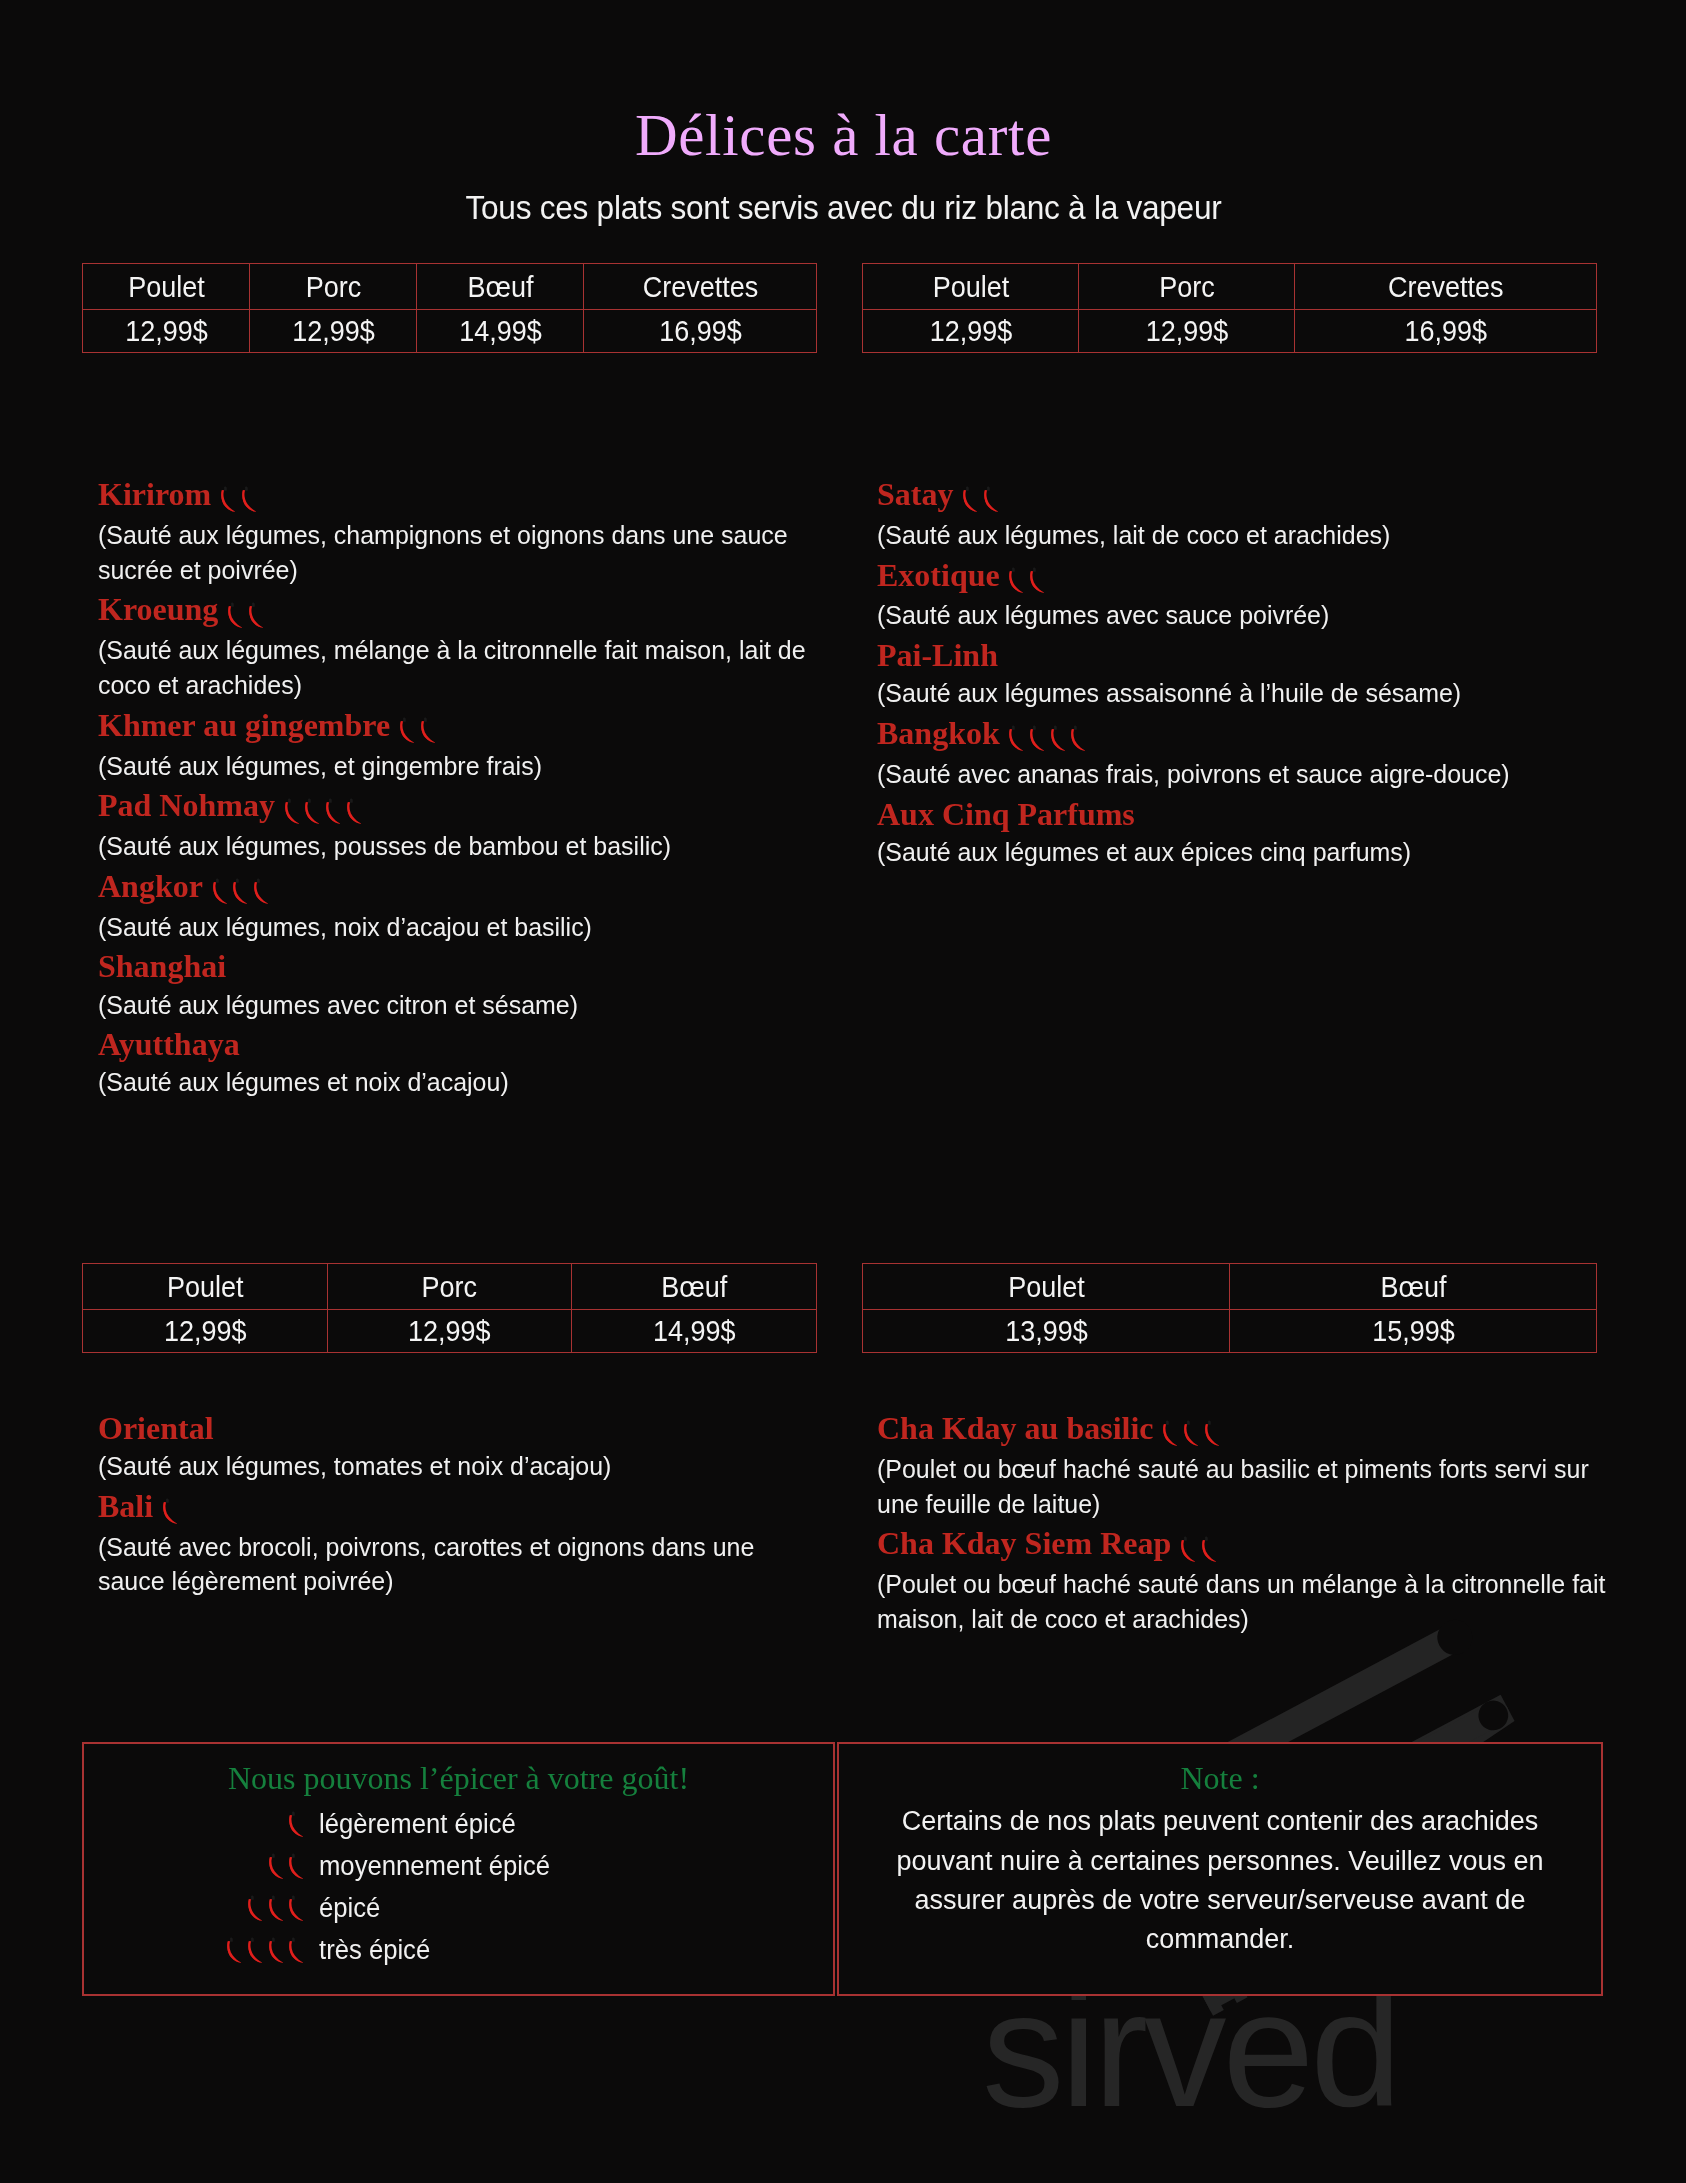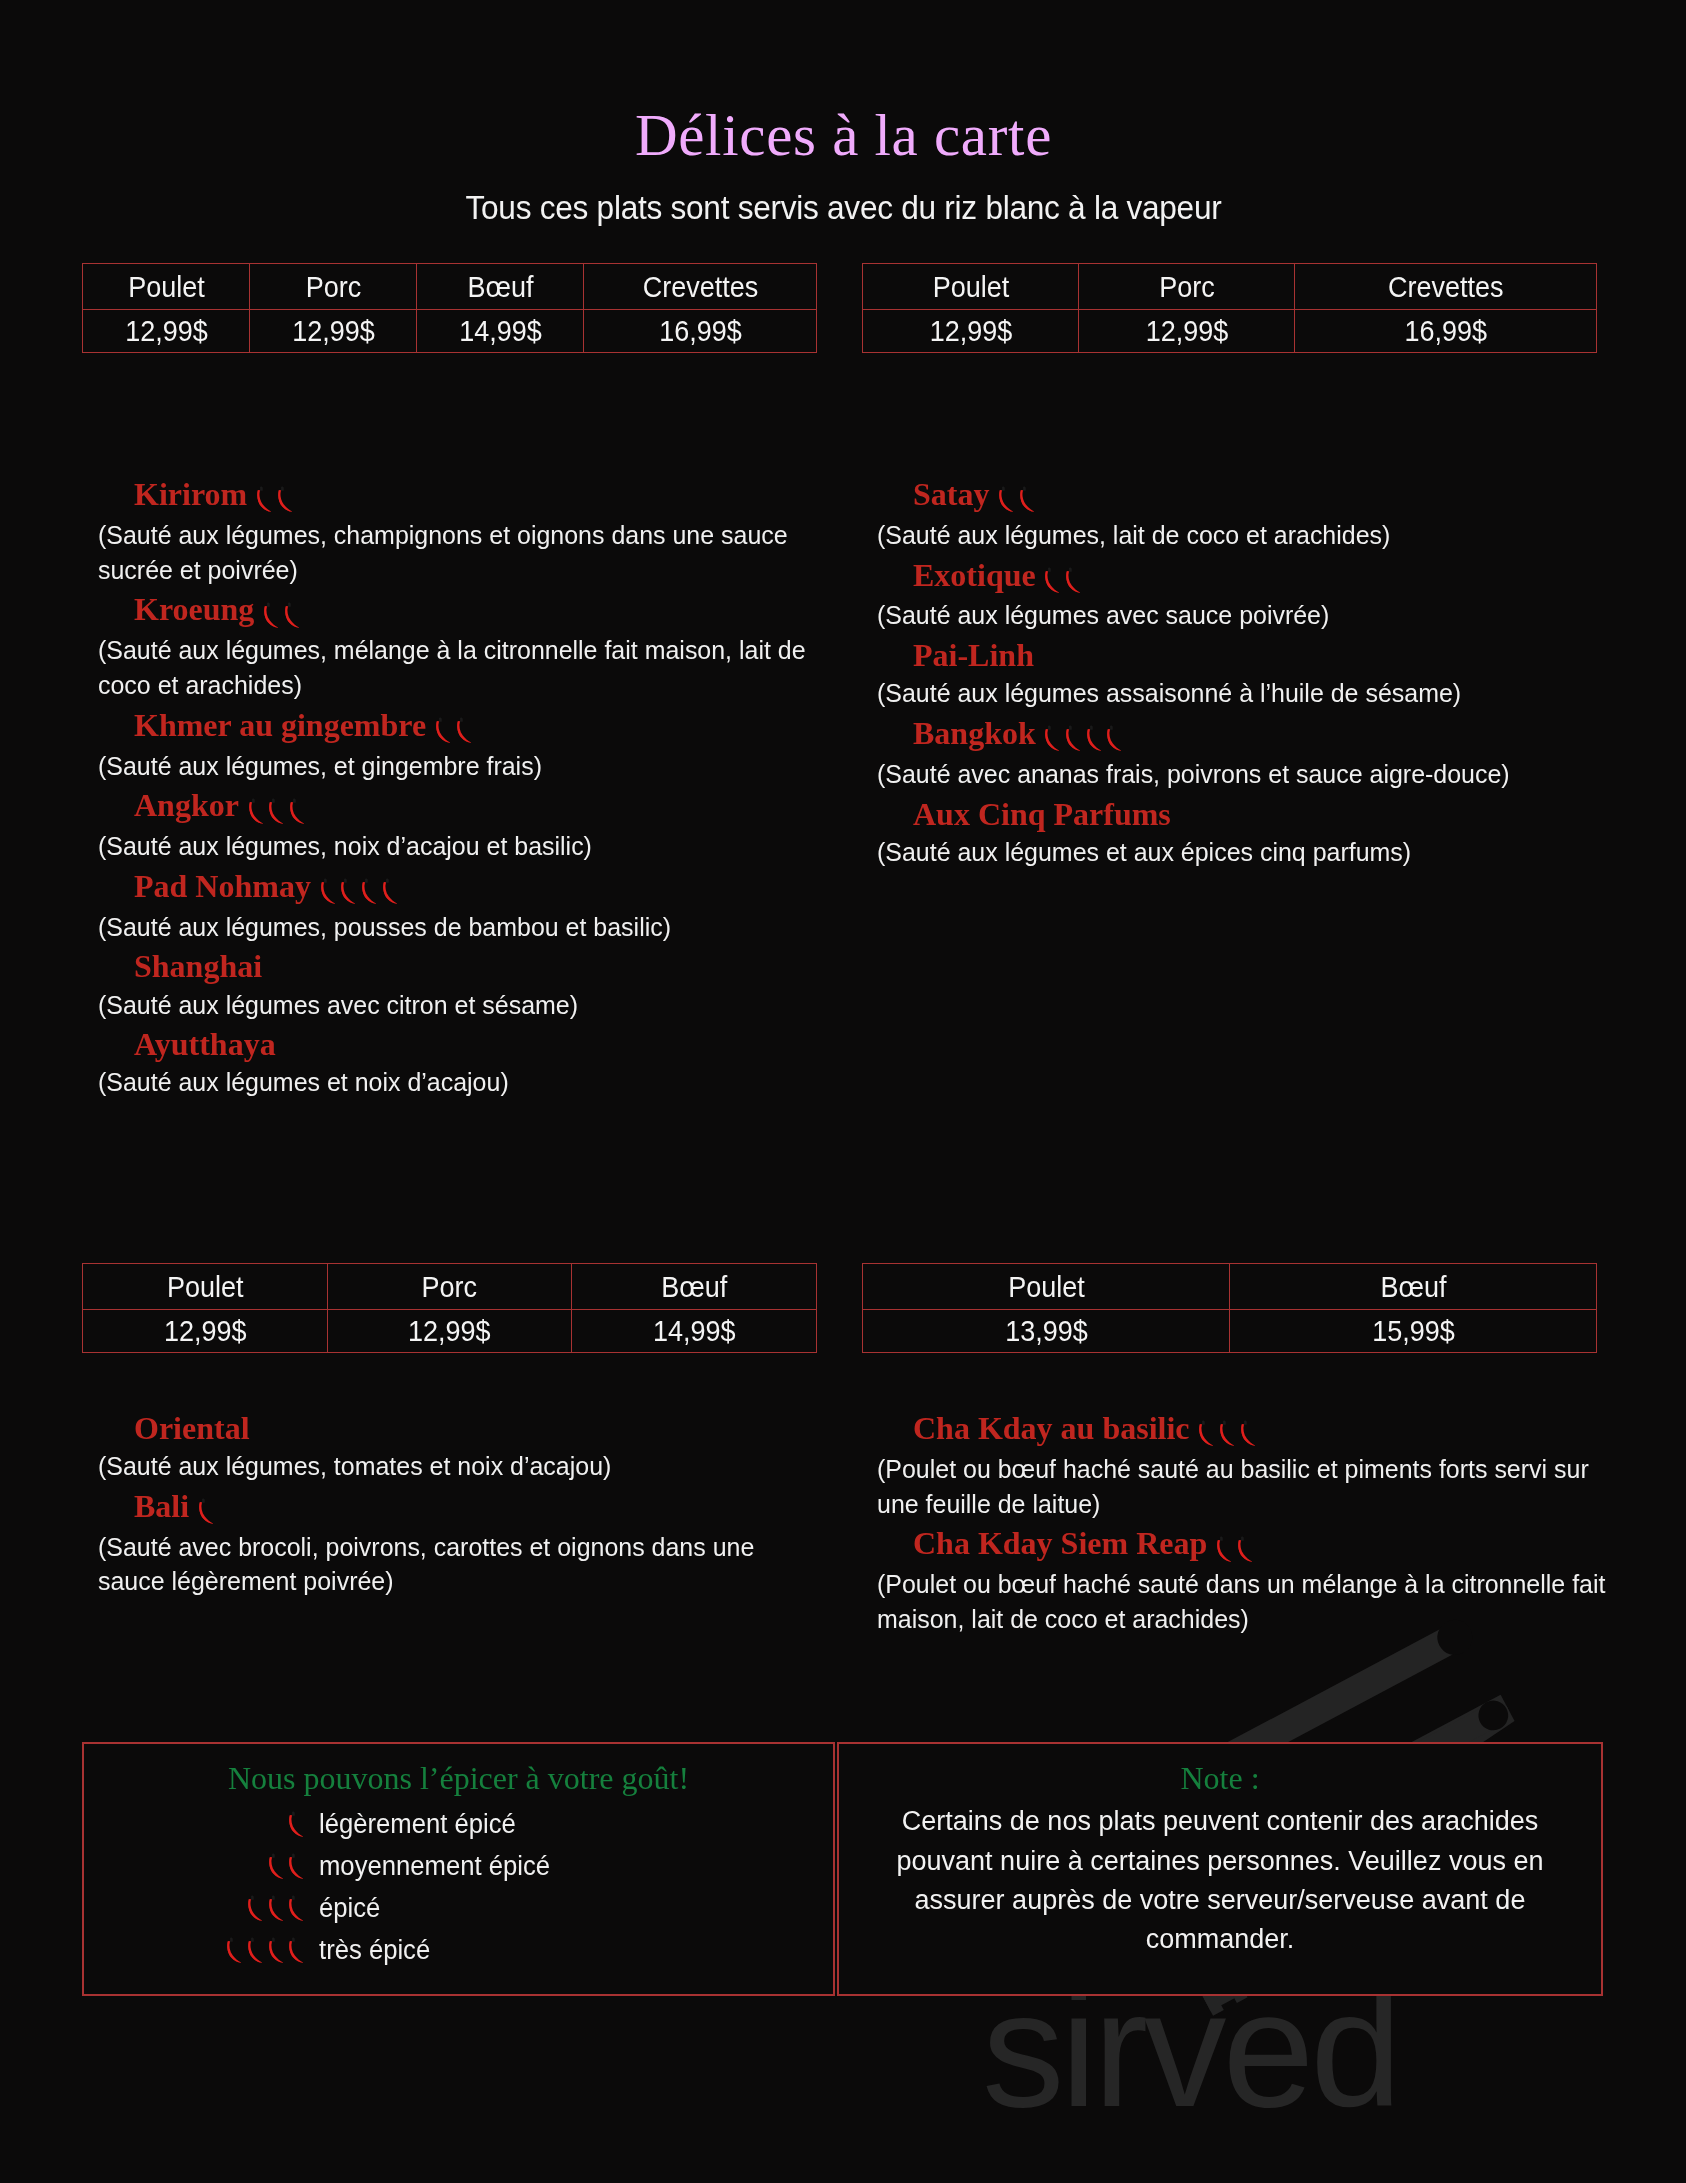--- a/index.html
+++ b/index.html
@@ -68,21 +68,20 @@
 
   .dish{margin:0 0 1.3px 0;}
   .dname{
     font-family:"Liberation Serif", serif;
     font-weight:bold;
     font-size:32px;
     color:#c0261f;
     line-height:1.18;
     display:block;
     white-space:nowrap;
-    margin-left:36px;
   }
   .ddesc{
     font-family:"Liberation Sans", sans-serif;
     font-size:26px;
     color:#f0f0f0;
     line-height:1.34;
     display:block;
     margin:1.3px 0 4px 0;
     transform-origin:left top;
     transform:scaleX(.96);
@@ -243,54 +242,54 @@
               <path d="M8.5 8 C6 16 7.5 27 14 34 C18 38 22 40 25 41 C21 40 15 37.5 11 33 C5 26 3.5 16 5.5 8 Z" fill="#c61a18"></path>
               <path d="M5.5 8 C3.5 17 5 27 11 33.5 C15 38 20.5 40.4 24.8 41.2 C25.6 41.4 26 40.6 25.2 40.1 C21 38 16.5 34.5 13.2 30 C8.2 23.2 7 15 8.6 8 Z" fill="#e01f1c"></path>
             </svg><svg class="chili" viewBox="0 0 30 46">
               <path d="M9 3 Q11 1 13 4 L13 9 L9 9 Z" fill="#1a1a1a"></path>
               <path d="M8.5 8 C6 16 7.5 27 14 34 C18 38 22 40 25 41 C21 40 15 37.5 11 33 C5 26 3.5 16 5.5 8 Z" fill="#c61a18"></path>
               <path d="M5.5 8 C3.5 17 5 27 11 33.5 C15 38 20.5 40.4 24.8 41.2 C25.6 41.4 26 40.6 25.2 40.1 C21 38 16.5 34.5 13.2 30 C8.2 23.2 7 15 8.6 8 Z" fill="#e01f1c"></path>
             </svg></span></span>
         <span class="ddesc">(Sauté aux légumes, et gingembre frais)</span>
       </div>
       <div class="dish">
+        <span class="dname">Pad Nohmay<span class="chilis"><svg class="chili" viewBox="0 0 30 46">
+              <path d="M9 3 Q11 1 13 4 L13 9 L9 9 Z" fill="#1a1a1a"></path>
+              <path d="M8.5 8 C6 16 7.5 27 14 34 C18 38 22 40 25 41 C21 40 15 37.5 11 33 C5 26 3.5 16 5.5 8 Z" fill="#c61a18"></path>
+              <path d="M5.5 8 C3.5 17 5 27 11 33.5 C15 38 20.5 40.4 24.8 41.2 C25.6 41.4 26 40.6 25.2 40.1 C21 38 16.5 34.5 13.2 30 C8.2 23.2 7 15 8.6 8 Z" fill="#e01f1c"></path>
+            </svg><svg class="chili" viewBox="0 0 30 46">
+              <path d="M9 3 Q11 1 13 4 L13 9 L9 9 Z" fill="#1a1a1a"></path>
+              <path d="M8.5 8 C6 16 7.5 27 14 34 C18 38 22 40 25 41 C21 40 15 37.5 11 33 C5 26 3.5 16 5.5 8 Z" fill="#c61a18"></path>
+              <path d="M5.5 8 C3.5 17 5 27 11 33.5 C15 38 20.5 40.4 24.8 41.2 C25.6 41.4 26 40.6 25.2 40.1 C21 38 16.5 34.5 13.2 30 C8.2 23.2 7 15 8.6 8 Z" fill="#e01f1c"></path>
+            </svg><svg class="chili" viewBox="0 0 30 46">
+              <path d="M9 3 Q11 1 13 4 L13 9 L9 9 Z" fill="#1a1a1a"></path>
+              <path d="M8.5 8 C6 16 7.5 27 14 34 C18 38 22 40 25 41 C21 40 15 37.5 11 33 C5 26 3.5 16 5.5 8 Z" fill="#c61a18"></path>
+              <path d="M5.5 8 C3.5 17 5 27 11 33.5 C15 38 20.5 40.4 24.8 41.2 C25.6 41.4 26 40.6 25.2 40.1 C21 38 16.5 34.5 13.2 30 C8.2 23.2 7 15 8.6 8 Z" fill="#e01f1c"></path>
+            </svg><svg class="chili" viewBox="0 0 30 46">
+              <path d="M9 3 Q11 1 13 4 L13 9 L9 9 Z" fill="#1a1a1a"></path>
+              <path d="M8.5 8 C6 16 7.5 27 14 34 C18 38 22 40 25 41 C21 40 15 37.5 11 33 C5 26 3.5 16 5.5 8 Z" fill="#c61a18"></path>
+              <path d="M5.5 8 C3.5 17 5 27 11 33.5 C15 38 20.5 40.4 24.8 41.2 C25.6 41.4 26 40.6 25.2 40.1 C21 38 16.5 34.5 13.2 30 C8.2 23.2 7 15 8.6 8 Z" fill="#e01f1c"></path>
+            </svg></span></span>
+        <span class="ddesc">(Sauté aux légumes, pousses de bambou et basilic)</span>
+      </div>
+      <div class="dish">
         <span class="dname">Angkor<span class="chilis"><svg class="chili" viewBox="0 0 30 46">
               <path d="M9 3 Q11 1 13 4 L13 9 L9 9 Z" fill="#1a1a1a"></path>
               <path d="M8.5 8 C6 16 7.5 27 14 34 C18 38 22 40 25 41 C21 40 15 37.5 11 33 C5 26 3.5 16 5.5 8 Z" fill="#c61a18"></path>
               <path d="M5.5 8 C3.5 17 5 27 11 33.5 C15 38 20.5 40.4 24.8 41.2 C25.6 41.4 26 40.6 25.2 40.1 C21 38 16.5 34.5 13.2 30 C8.2 23.2 7 15 8.6 8 Z" fill="#e01f1c"></path>
             </svg><svg class="chili" viewBox="0 0 30 46">
               <path d="M9 3 Q11 1 13 4 L13 9 L9 9 Z" fill="#1a1a1a"></path>
               <path d="M8.5 8 C6 16 7.5 27 14 34 C18 38 22 40 25 41 C21 40 15 37.5 11 33 C5 26 3.5 16 5.5 8 Z" fill="#c61a18"></path>
               <path d="M5.5 8 C3.5 17 5 27 11 33.5 C15 38 20.5 40.4 24.8 41.2 C25.6 41.4 26 40.6 25.2 40.1 C21 38 16.5 34.5 13.2 30 C8.2 23.2 7 15 8.6 8 Z" fill="#e01f1c"></path>
             </svg><svg class="chili" viewBox="0 0 30 46">
               <path d="M9 3 Q11 1 13 4 L13 9 L9 9 Z" fill="#1a1a1a"></path>
               <path d="M8.5 8 C6 16 7.5 27 14 34 C18 38 22 40 25 41 C21 40 15 37.5 11 33 C5 26 3.5 16 5.5 8 Z" fill="#c61a18"></path>
               <path d="M5.5 8 C3.5 17 5 27 11 33.5 C15 38 20.5 40.4 24.8 41.2 C25.6 41.4 26 40.6 25.2 40.1 C21 38 16.5 34.5 13.2 30 C8.2 23.2 7 15 8.6 8 Z" fill="#e01f1c"></path>
             </svg></span></span>
         <span class="ddesc">(Sauté aux légumes, noix d’acajou et basilic)</span>
-      </div>
-      <div class="dish">
-        <span class="dname">Pad Nohmay<span class="chilis"><svg class="chili" viewBox="0 0 30 46">
-              <path d="M9 3 Q11 1 13 4 L13 9 L9 9 Z" fill="#1a1a1a"></path>
-              <path d="M8.5 8 C6 16 7.5 27 14 34 C18 38 22 40 25 41 C21 40 15 37.5 11 33 C5 26 3.5 16 5.5 8 Z" fill="#c61a18"></path>
-              <path d="M5.5 8 C3.5 17 5 27 11 33.5 C15 38 20.5 40.4 24.8 41.2 C25.6 41.4 26 40.6 25.2 40.1 C21 38 16.5 34.5 13.2 30 C8.2 23.2 7 15 8.6 8 Z" fill="#e01f1c"></path>
-            </svg><svg class="chili" viewBox="0 0 30 46">
-              <path d="M9 3 Q11 1 13 4 L13 9 L9 9 Z" fill="#1a1a1a"></path>
-              <path d="M8.5 8 C6 16 7.5 27 14 34 C18 38 22 40 25 41 C21 40 15 37.5 11 33 C5 26 3.5 16 5.5 8 Z" fill="#c61a18"></path>
-              <path d="M5.5 8 C3.5 17 5 27 11 33.5 C15 38 20.5 40.4 24.8 41.2 C25.6 41.4 26 40.6 25.2 40.1 C21 38 16.5 34.5 13.2 30 C8.2 23.2 7 15 8.6 8 Z" fill="#e01f1c"></path>
-            </svg><svg class="chili" viewBox="0 0 30 46">
-              <path d="M9 3 Q11 1 13 4 L13 9 L9 9 Z" fill="#1a1a1a"></path>
-              <path d="M8.5 8 C6 16 7.5 27 14 34 C18 38 22 40 25 41 C21 40 15 37.5 11 33 C5 26 3.5 16 5.5 8 Z" fill="#c61a18"></path>
-              <path d="M5.5 8 C3.5 17 5 27 11 33.5 C15 38 20.5 40.4 24.8 41.2 C25.6 41.4 26 40.6 25.2 40.1 C21 38 16.5 34.5 13.2 30 C8.2 23.2 7 15 8.6 8 Z" fill="#e01f1c"></path>
-            </svg><svg class="chili" viewBox="0 0 30 46">
-              <path d="M9 3 Q11 1 13 4 L13 9 L9 9 Z" fill="#1a1a1a"></path>
-              <path d="M8.5 8 C6 16 7.5 27 14 34 C18 38 22 40 25 41 C21 40 15 37.5 11 33 C5 26 3.5 16 5.5 8 Z" fill="#c61a18"></path>
-              <path d="M5.5 8 C3.5 17 5 27 11 33.5 C15 38 20.5 40.4 24.8 41.2 C25.6 41.4 26 40.6 25.2 40.1 C21 38 16.5 34.5 13.2 30 C8.2 23.2 7 15 8.6 8 Z" fill="#e01f1c"></path>
-            </svg></span></span>
-        <span class="ddesc">(Sauté aux légumes, pousses de bambou et basilic)</span>
       </div>
       <div class="dish">
         <span class="dname">Shanghai</span>
         <span class="ddesc">(Sauté aux légumes avec citron et sésame)</span>
       </div>
       <div class="dish">
         <span class="dname">Ayutthaya</span>
         <span class="ddesc">(Sauté aux légumes et noix d’acajou)</span>
       </div>
     </div>

